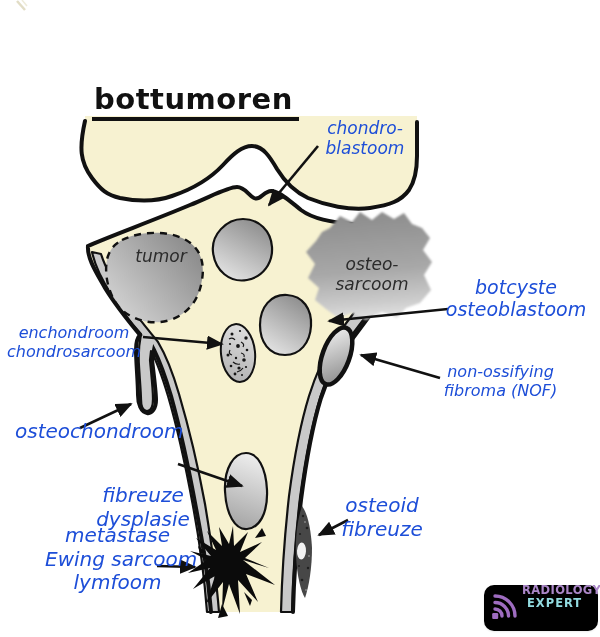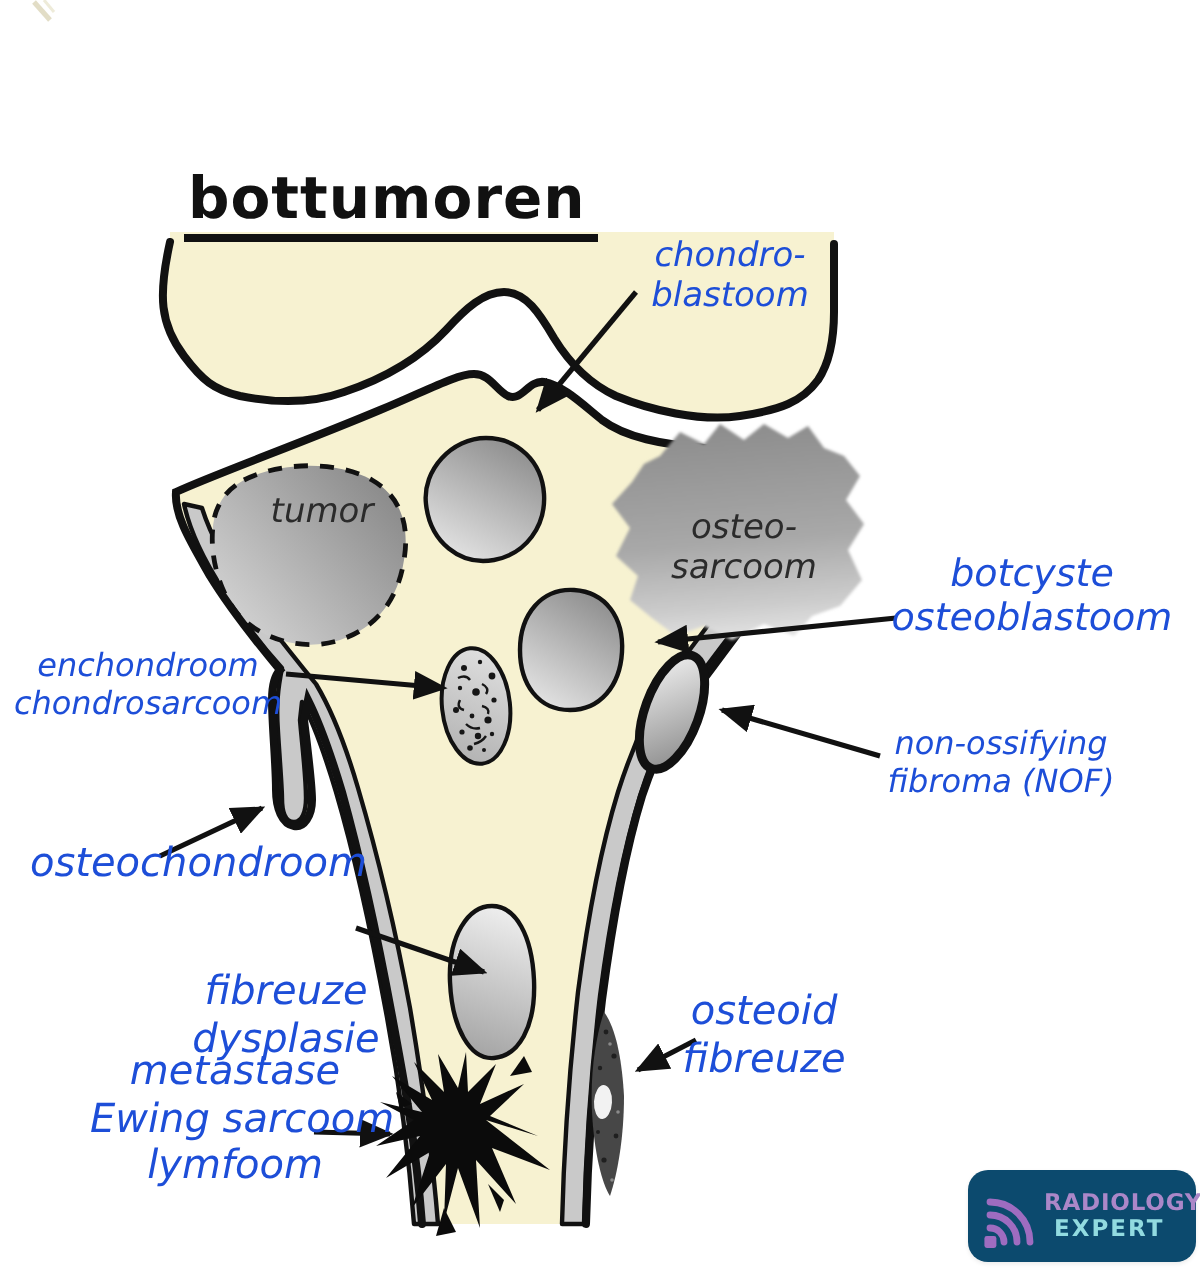--- a/index.html
+++ b/index.html
@@ -9,22 +9,22 @@
   .title{position:absolute;left:92px;top:82px;font-size:29px;font-weight:bold;
          color:#111;border-bottom:4px solid #111;padding:0 6px 1px 2px;letter-spacing:.5px;}
   .lbl{position:absolute;font-style:italic;color:#1d4ed8;text-align:center;line-height:1.18;}
   .lbl div{white-space:nowrap;}
   .s16{font-size:16px;}
   .s165{font-size:20px;}
   .s17{font-size:17px;}
   .s19{font-size:19px;}
   .on-gray{color:#2b2b2b;}
   .logo-card{position:absolute;left:484px;top:585px;width:114px;height:46px;
-             background:#0c4a6e;border-radius:10px;box-shadow:0 1px 2px rgba(0,0,0,.08);
-             display:flex;align-items:center;}
+             background:#000000;border-radius:10px;box-shadow:0 1px 2px rgba(0,0,0,.08);
+             display:flex;align-items:flex-start;}
   .logo-icon{margin-left:5px;flex:0 0 auto;}
   .logo-text{margin-left:3px;line-height:1.0;}
   .logo-top{font-size:11.5px;font-weight:bold;letter-spacing:.4px;color:#ab87c8;}
   .logo-bottom{font-size:11.5px;font-weight:bold;letter-spacing:1px;color:#92dbe0;margin-left:5px;margin-top:1px;}
 </style>
 </head>
 <body>
 
 <div class="stage">
 

